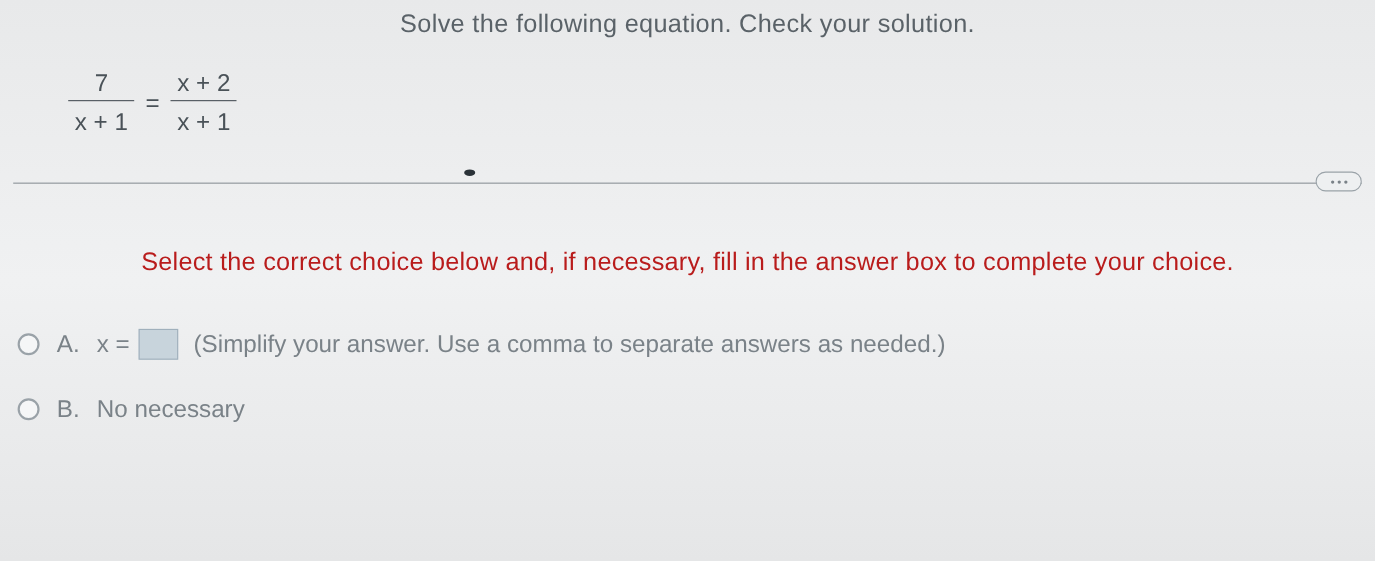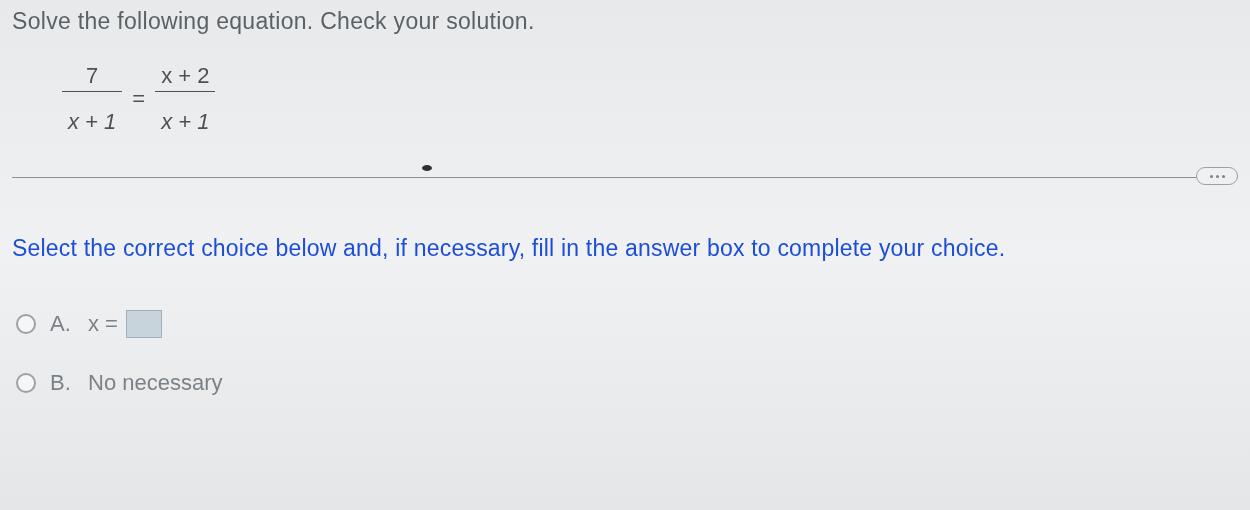--- a/index.html
+++ b/index.html
@@ -1,18 +1,19 @@
 <!DOCTYPE html>
 <html><head>
   <meta charset="utf-8">
   <style>
     * {
       margin: 0;
       padding: 0;
       box-sizing: border-box;
+      text-align: center;
     }
     body {
       width: 1250px;
       height: 510px;
       background: linear-gradient(to bottom, #e8e9ea 0%, #f0f1f2 50%, #e5e6e7 100%);
       font-family: Arial, Helvetica, sans-serif;
       color: #4a5258;
       padding: 8px 12px;
       overflow: hidden;
       position: relative;
@@ -35,22 +36,21 @@
       display: inline-flex;
       flex-direction: column;
       align-items: center;
       vertical-align: middle;
     }
     .fraction .num {
       padding: 0 6px 2px 6px;
     }
     .fraction .den {
       border-top: 1.5px solid #4a5258;
-      padding: 17px 6px 0 6px;
-      font-style: italic;
+      padding: 6px 6px 0 6px;
     }
     .eq-sign {
       margin: 0 10px;
       font-size: 22px;
     }
     .divider-row {
       position: relative;
       height: 30px;
       margin-bottom: 40px;
     }
@@ -86,21 +86,21 @@
       gap: 3px;
     }
     .ellipsis-pill span {
       width: 3px;
       height: 3px;
       background: #7a8288;
       border-radius: 50%;
     }
     .instruction {
       font-size: 23px;
-      color: #1d4ed8;
+      color: #b91c1c;
       margin-bottom: 48px;
       letter-spacing: 0.2px;
     }
     .choice-row {
       display: flex;
       align-items: center;
       margin-bottom: 32px;
       margin-left: 4px;
     }
     .radio {
@@ -168,20 +168,21 @@
 </div>
 
 <div class="instruction">Select the correct choice below and, if necessary, fill in the answer box to complete your choice.</div>
 
 <div class="choice-row">
   <div class="radio"></div>
   <div class="choice-label">A.</div>
   <div class="choice-text">
     <span>x =</span>
     <span class="answer-box" value=""></span>
+    <span class="hint">(Simplify your answer. Use a comma to separate answers as needed.)</span>
   </div>
 </div>
 
 <div class="choice-row">
   <div class="radio"></div>
   <div class="choice-label">B.</div>
   <div class="choice-text">No necessary</div>
 </div>
 
 </body></html>

